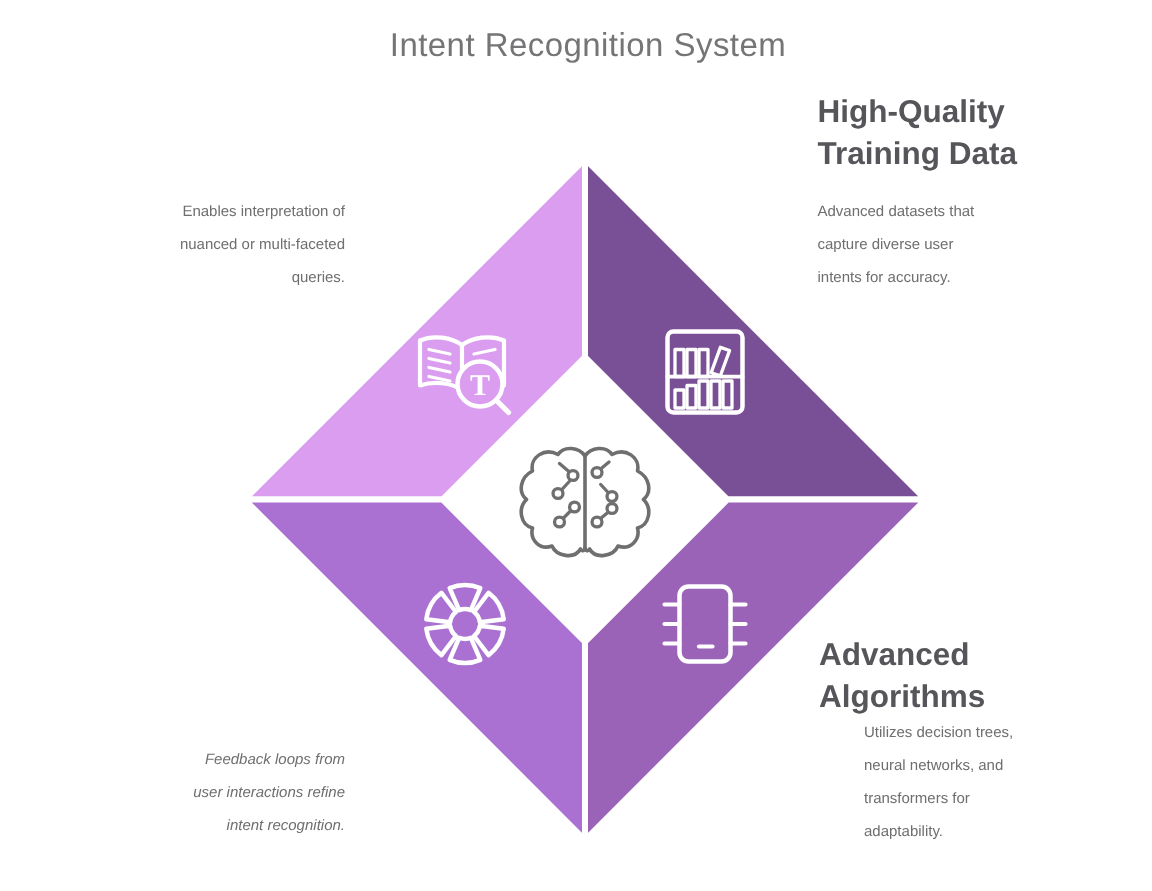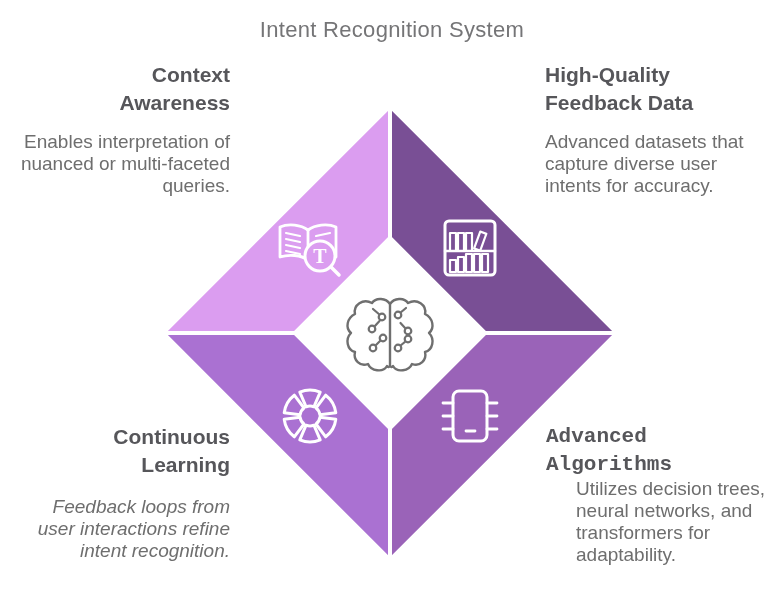--- a/index.html
+++ b/index.html
@@ -7,30 +7,30 @@
     position:relative; width:768px; height:594px; background:#ffffff;
     overflow:hidden; font-family:"Liberation Sans", sans-serif;
   }
   .diamond-svg { position:absolute; left:0; top:0; }
   .title {
     position:absolute; top:17px; left:8px; width:768px; text-align:center;
     font-size:22px; letter-spacing:0.3px; color:#757577;
   }
   .block { position:absolute; white-space:pre-line; }
   .heading { font-weight:bold; font-size:21px; line-height:28px; color:#56565a; }
-  .desc    { font-size:19px; line-height:22px; color:#6e6e6e; }
+  .desc    { font-size:10px; line-height:22px; color:#6e6e6e; }
   .align-right { text-align:right; }
   .align-left  { text-align:left; }
   .tl-heading { right:538px; top:61px;  width:220px; }
   .tl-desc    { right:538px; top:131px; width:224px; }
   .tr-heading { left:545px;  top:61px;  width:210px; }
   .tr-desc    { left:545px;  top:131px; width:210px; }
   .bl-heading { right:538px; top:423px; width:220px; }
   .bl-desc    { right:538px; top:496px; width:224px;font-style:italic; }
-  .br-heading { left:546px;  top:423px; width:210px;font-family:Liberation Mono, monospace; }
+  .br-heading { left:546px;  top:423px; width:210px; }
   .br-desc    { left:546px;  top:478px; width:210px;margin-left:30px; }
 </style>
 </head>
 <body>
 
 <div class="canvas">
 
   <svg class="diamond-svg" width="768" height="594" viewBox="0 0 768 594">
 
     <polygon points="390,106 163,333 295,333 390,238" stroke="#ffffff" stroke-width="4" fill="#db9df0"></polygon>
@@ -89,34 +89,30 @@
       <circle cx="-17" cy="14" r="3.3" fill="#ffffff" stroke-width="2.2"></circle>
       <circle cx="8" cy="-19" r="3.3" fill="#ffffff" stroke-width="2.2"></circle>
       <circle cx="18" cy="-3" r="3.3" fill="#ffffff" stroke-width="2.2"></circle>
       <circle cx="8" cy="14" r="3.3" fill="#ffffff" stroke-width="2.2"></circle>
       <circle cx="18" cy="5" r="3.3" fill="#ffffff" stroke-width="2.2"></circle>
     </g>
   </svg>
 
   <div class="title">Intent Recognition System</div>
 
-  <div class="block heading align-right tl-heading">Context
-Awareness</div>
   <div class="block desc align-right tl-desc">Enables interpretation of
 nuanced or multi-faceted
 queries.</div>
 
   <div class="block heading align-left tr-heading">High-Quality
-Feedback Data</div>
+Training Data</div>
   <div class="block desc align-left tr-desc">Advanced datasets that
 capture diverse user
 intents for accuracy.</div>
 
-  <div class="block heading align-right bl-heading">Continuous
-Learning</div>
   <div class="block desc align-right bl-desc">Feedback loops from
 user interactions refine
 intent recognition.</div>
 
   <div class="block heading align-left br-heading">Advanced
 Algorithms</div>
   <div class="block desc align-left br-desc">Utilizes decision trees,
 neural networks, and
 transformers for
 adaptability.</div>

